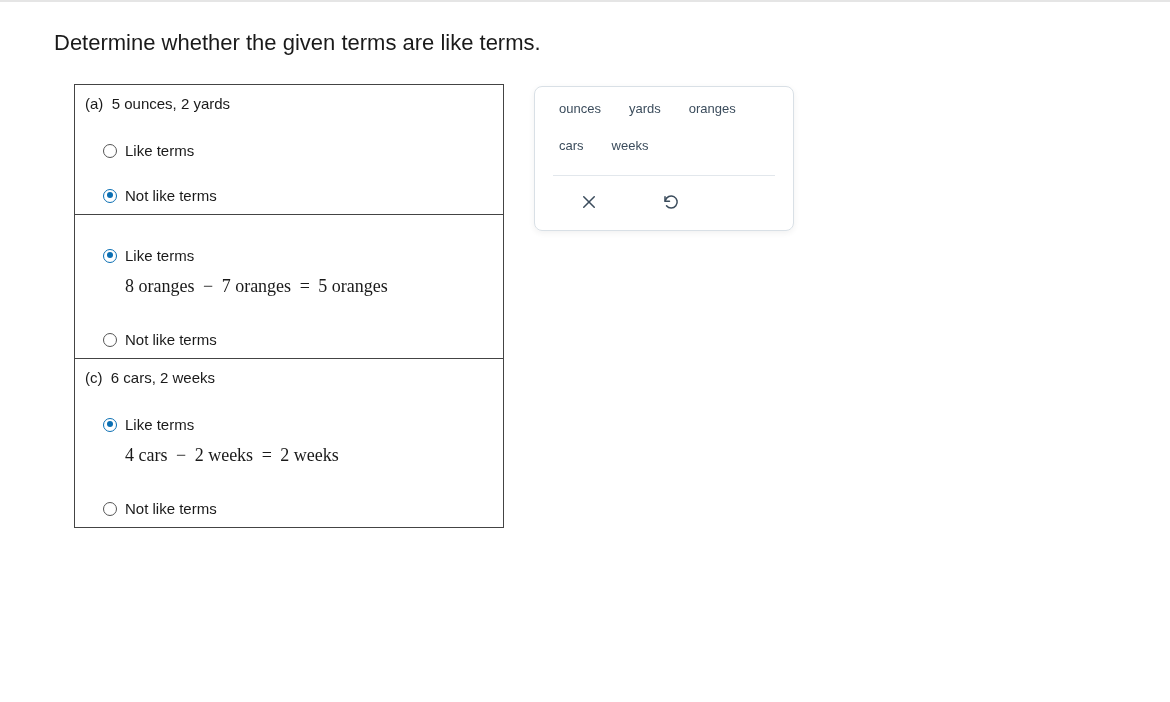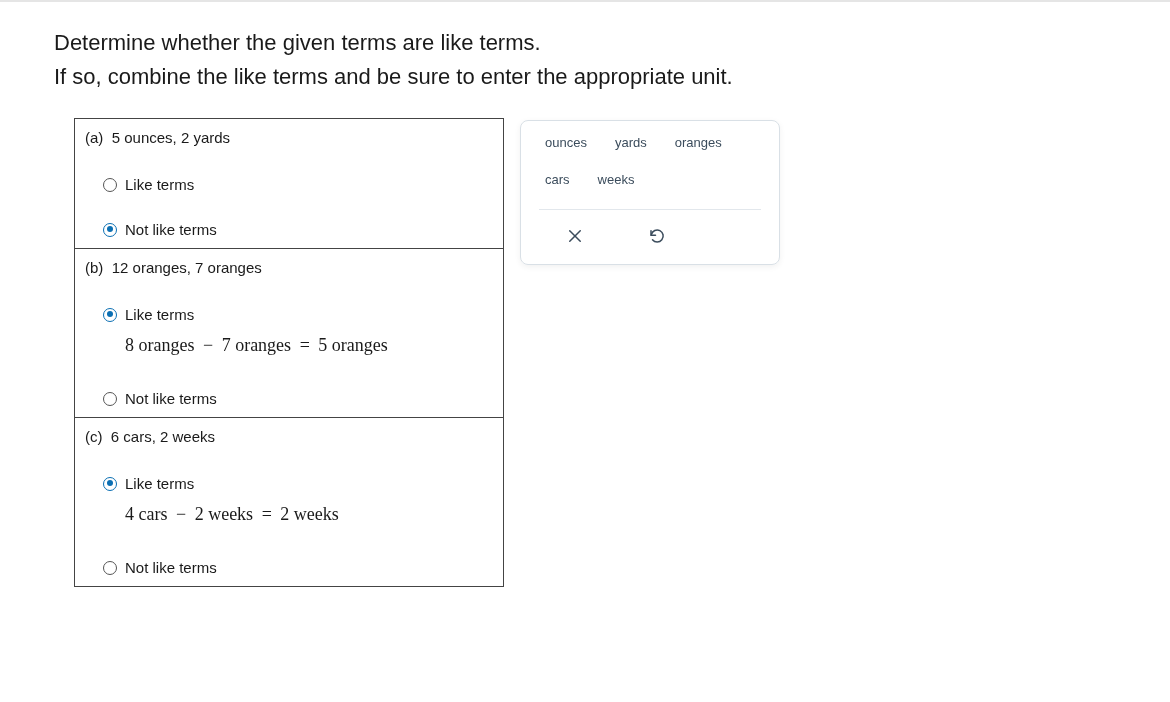--- a/index.html
+++ b/index.html
@@ -20,21 +20,21 @@
   .container {
     padding: 24px 54px;
   }
   .instructions {
     font-size: 22px;
     line-height: 1.55;
     margin-bottom: 24px;
   }
   .work-area {
     display: flex;
-    gap: 16px;
+    gap: 30px;
     align-items: flex-start;
     padding-left: 20px;
   }
   .question-box {
     border: 1px solid #444;
     width: 430px;
   }
   .part {
     border-bottom: 1px solid #444;
     padding: 8px 10px 6px 10px;
@@ -127,21 +127,20 @@
 </style>
 </head>
 <body>
 
 <div class="topline"></div>
 
 <div class="container">
 
   <div class="instructions">
     <div>Determine whether the given terms are like terms.</div>
-    <div>If so, combine the like terms and be sure to enter the appropriate unit.</div>
   </div>
 
   <div class="work-area">
 
     <div class="question-box">
 
       <div class="part">
         <div class="part-title">
           <span>(a)</span>&nbsp;
           <span>5 ounces, 2 yards</span>
@@ -150,24 +149,20 @@
           <span class="radio"></span>
           <span>Like terms</span>
         </div>
         <div class="opt-row">
           <span class="radio selected"></span>
           <span>Not like terms</span>
         </div>
       </div>
 
       <div class="part">
-        <div class="part-title">
-          <span>(b)</span>&nbsp;
-          <span>12 oranges, 7 oranges</span>
-        </div>
         <div class="opt-row">
           <span class="radio selected"></span>
           <span>Like terms</span>
         </div>
         <div class="equation">
           <span class="eq-num">8</span>
           <span class="eq-unit"> <span>oranges</span></span>
           <span class="eq-op">−</span>
           <span class="eq-num">7</span>
           <span class="eq-unit"> <span>oranges</span></span>

